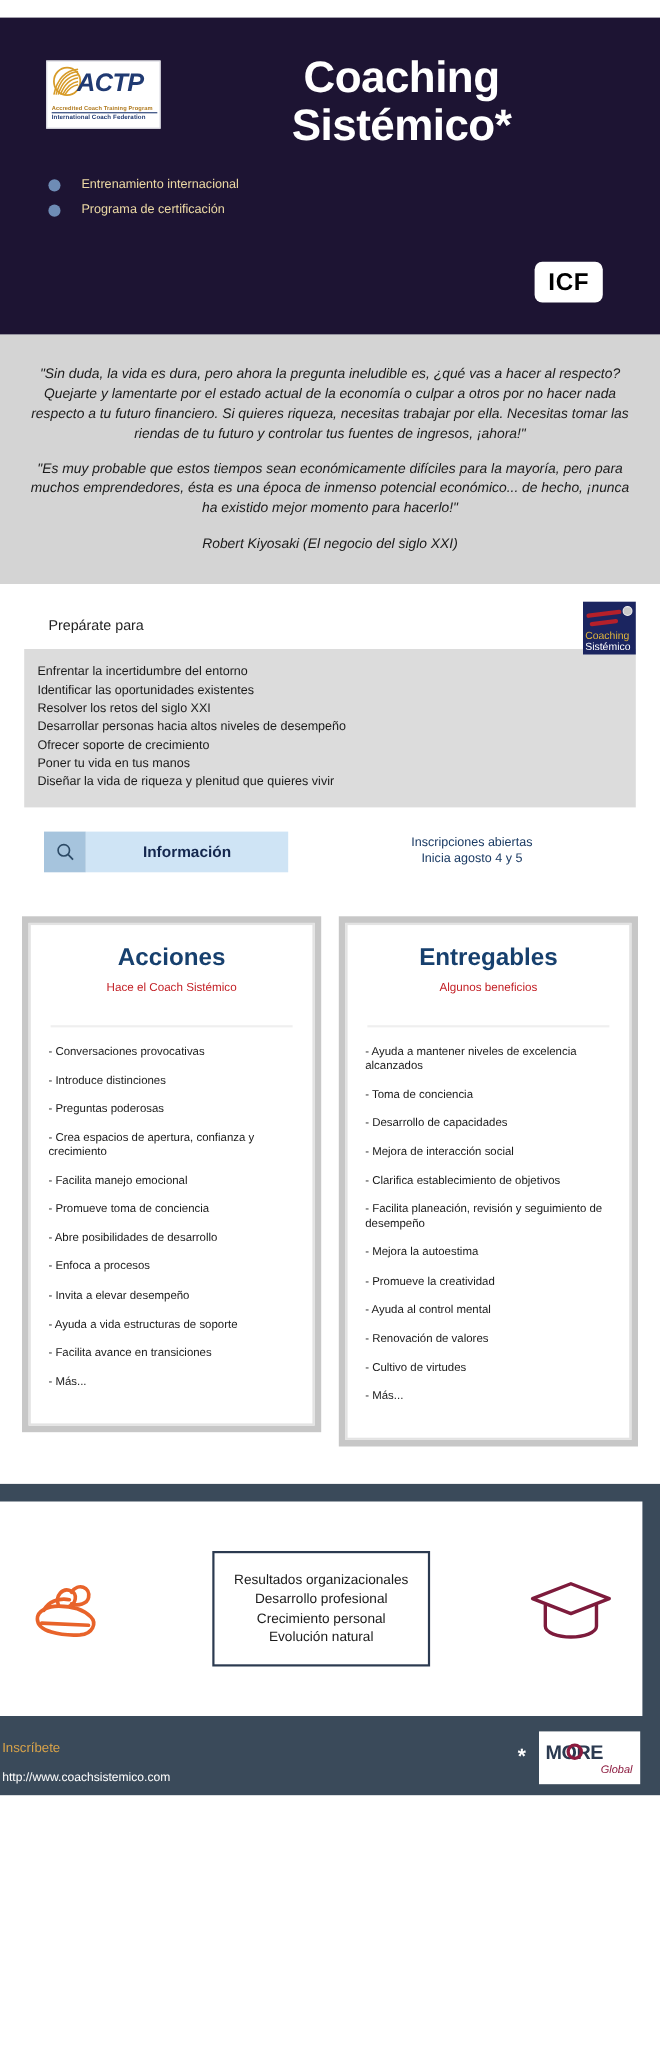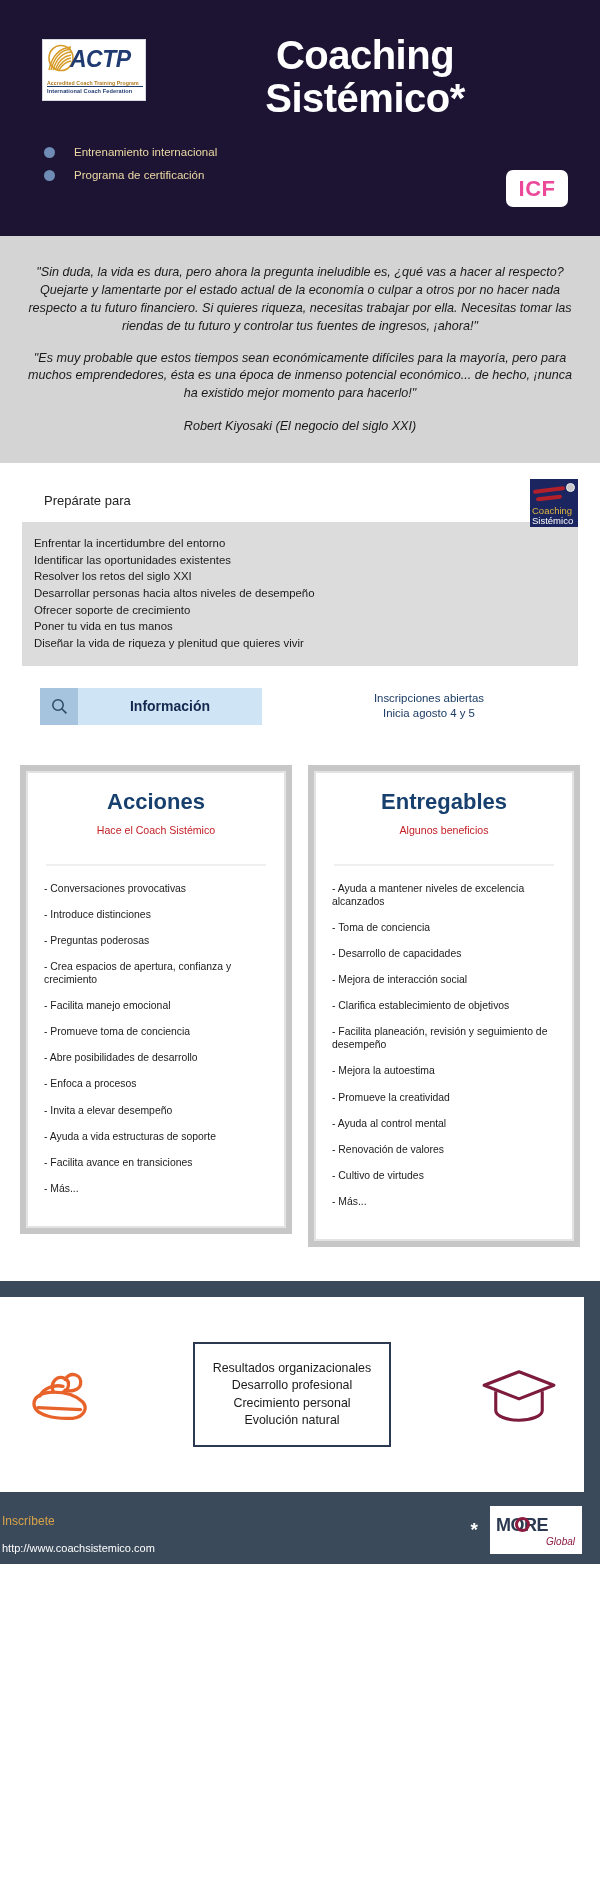--- a/index.html
+++ b/index.html
@@ -8,22 +8,23 @@
     background:#ffffff;
     font-family:"Liberation Sans", sans-serif;
     overflow:hidden;
   }
   .page { width:600px; height:1877px; position:relative; background:#fff; }
 
   
   .hero {
     background:#1d1433;
     padding:22px 20px 18px 20px;
-    height:236px;
+    height:288px;
     position:relative;
+    margin-top:16px;
   }
   .hero-top { display:flex; align-items:flex-start; }
   .actp-logo {
     width:104px; height:62px; background:#fff;
     border:1px solid #d8d8e0;
     margin-left:22px; margin-top:17px;
     position:relative; overflow:hidden;
     flex:0 0 auto;
   }
   .actp-mark { position:absolute; left:3px; top:4px; width:30px; height:30px; }
@@ -54,25 +55,25 @@
   .hero-bullets { margin-top:26px; margin-left:24px; }
   .hero-bullet { display:flex; align-items:center; margin-bottom:11px; }
   .dot {
     width:11px; height:11px; border-radius:50%;
     background:#6e8cb5; flex:0 0 auto;
   }
   .hero-bullet span.lbl {
     margin-left:19px; color:#ecd9a4; font-size:11.5px;
   }
   .icf-badge {
-    position:absolute; right:32px; bottom:29px;
+    position:absolute; right:52px; bottom:29px;
     width:62px; height:37px; background:#ffffff;
     border-radius:7px;
     display:flex; align-items:center; justify-content:center;
-    color:#ec4899; font-size:22px; font-weight:bold;
+    color:#000000; font-size:22px; font-weight:bold;
     letter-spacing:0.5px;
   }
 
   
   .quote-band {
     background:#d4d4d4;
     padding:28px 22px 30px 22px;
   }
   .quote-p {
     font-style:italic; font-size:12.6px; line-height:1.42;

